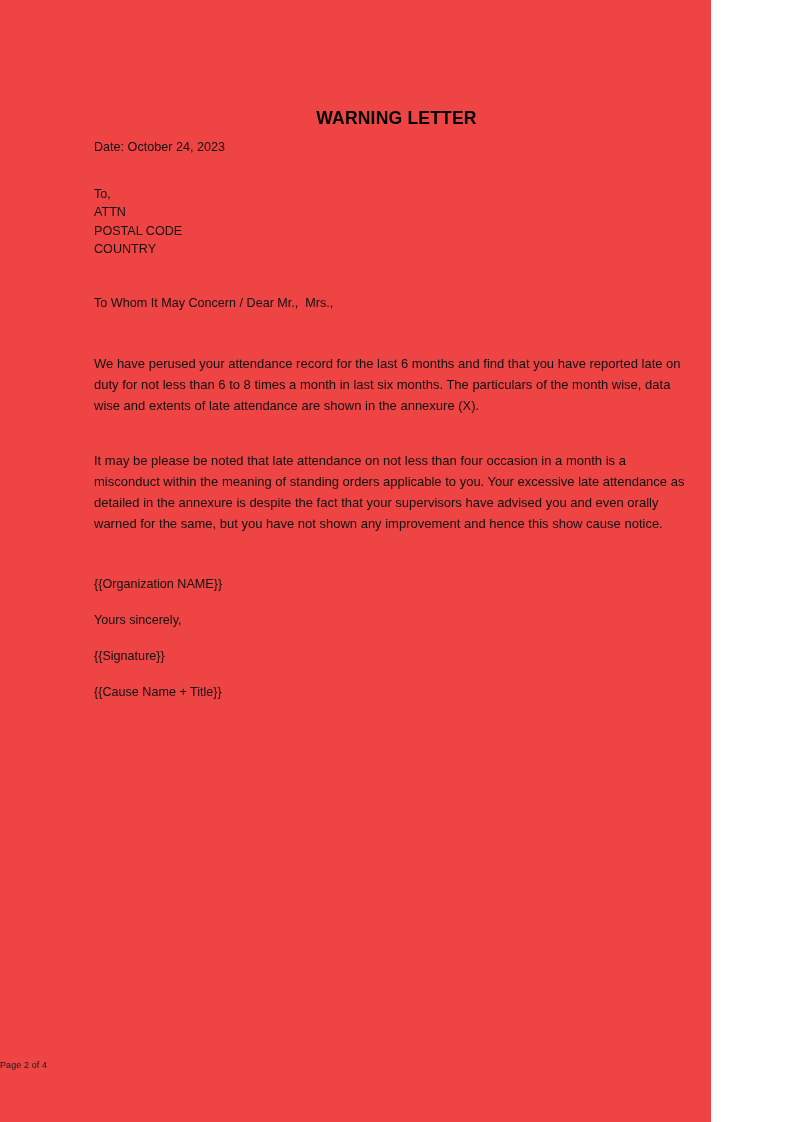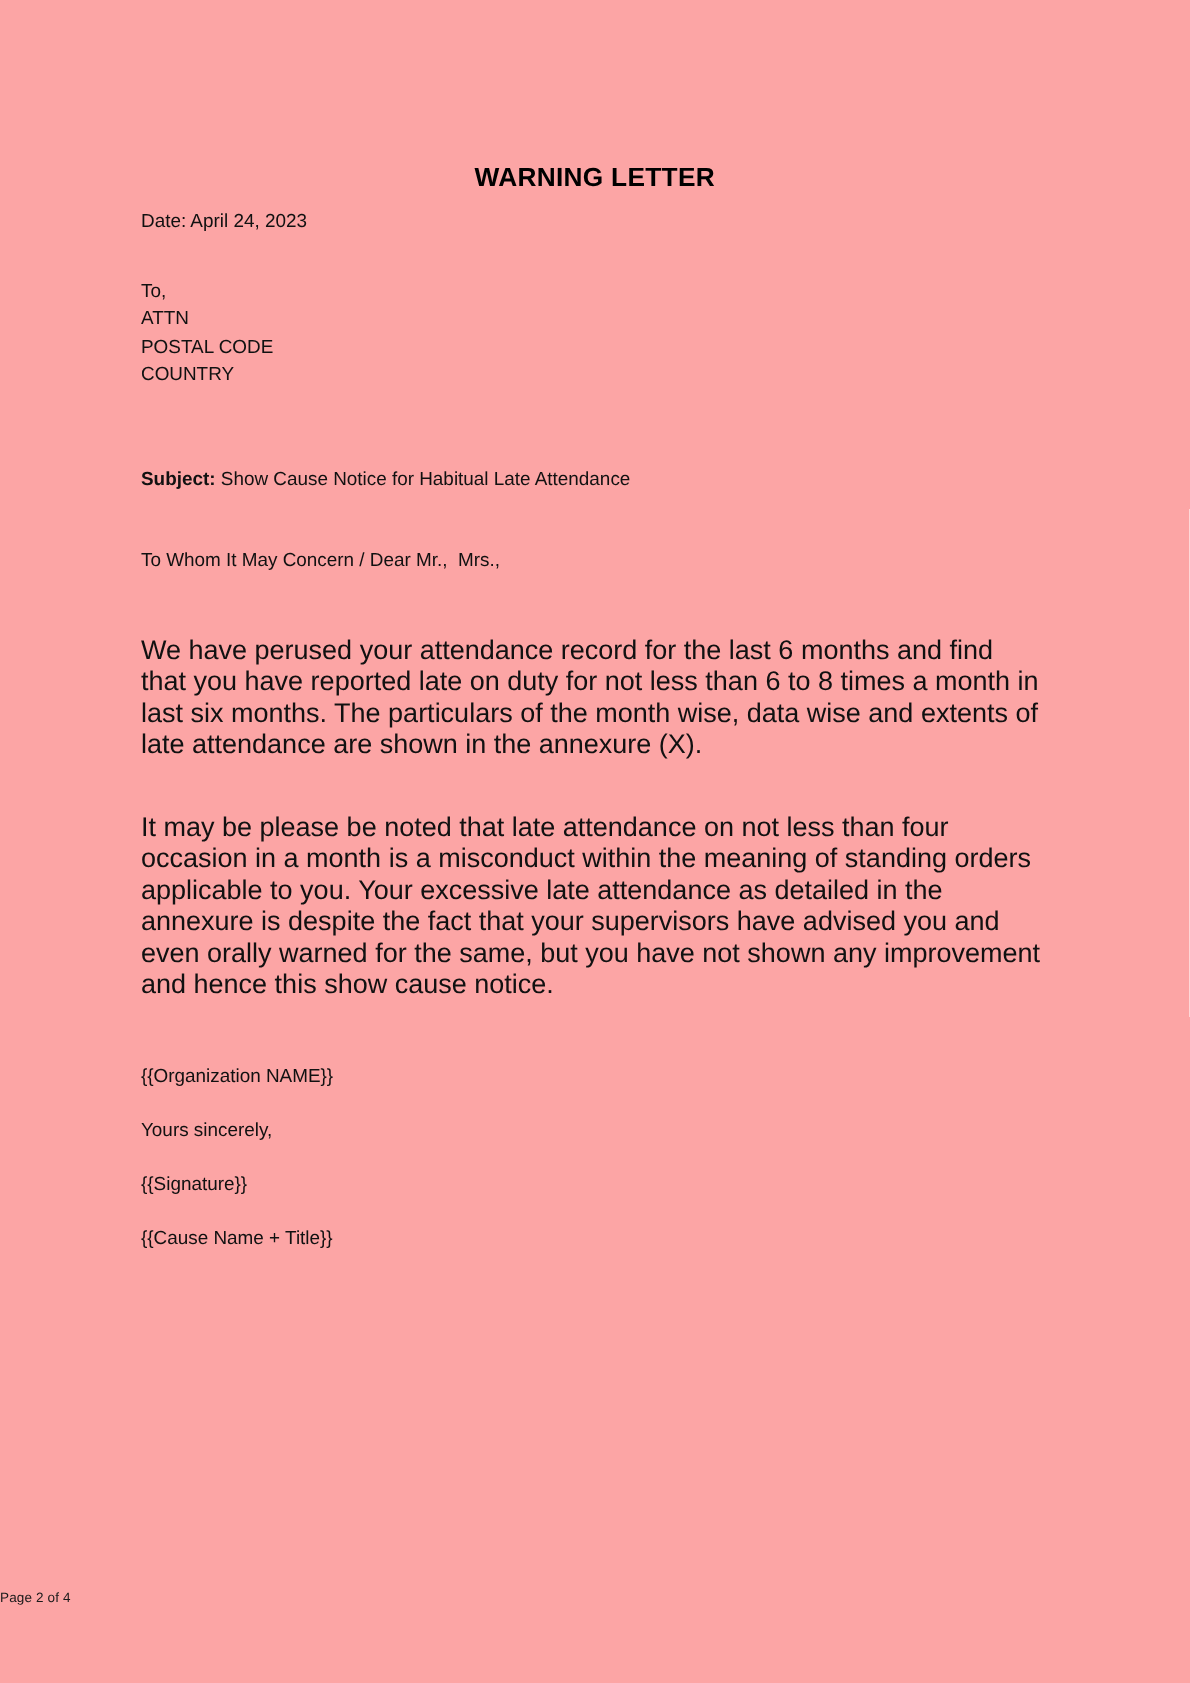--- a/index.html
+++ b/index.html
@@ -3,23 +3,23 @@
 <meta charset="utf-8">
 <title>Warning Letter</title>
 <style>
   html, body {
     margin: 0;
     padding: 0;
     background: #ffffff;
   }
   .page {
     position: relative;
-    width: 793px;
+    width: 711px;
     height: 1122px;
-    background: #fca5a5;
+    background: #ef4444;
     font-family: "Liberation Sans", sans-serif;
     color: #0a0a0a;
     overflow: hidden;
     box-sizing: border-box;
   }
 
   
   .doc-title {
     position: absolute;
     left: 0;
@@ -68,21 +68,21 @@
 
   .salutation {
     margin-top: 36px;
     font-size: 12.6px;
     line-height: 18px;
     color: #111111;
     white-space: pre;
   }
 
   .para {
-    font-size: 18px;
+    font-size: 13px;
     line-height: 21px;
     color: #111111;
     text-align: left;
   }
   .para-1 { margin-top: 41px; }
   .para-2 { margin-top: 34px; }
   .para-3 { margin-top: 34px; }
 
   .closing {
     margin-top: 41px;
@@ -111,32 +111,29 @@
 </style>
 </head>
 <body>
 
 <div class="page">
 
   <h1 class="doc-title">WARNING LETTER</h1>
 
   <div class="body-area">
 
-    <div class="date-line">Date: April 24, 2023</div>
+    <div class="date-line">Date: October 24, 2023</div>
 
     <div class="address-block">
       <div class="addr-line">To,</div>
       <div class="addr-line">ATTN</div>
       <div class="addr-line">POSTAL CODE</div>
       <div class="addr-line">COUNTRY</div>
     </div>
 
-    <div class="subject-line">
-      <span class="subject-label">Subject:</span><span> Show Cause Notice for Habitual Late Attendance</span>
-    </div>
 
     <div class="salutation">To Whom It May Concern / Dear Mr.,  Mrs.,</div>
 
     <p class="para para-1">We have perused your attendance record for the last 6 months and find that you have reported late on duty for not less than 6 to 8 times a month in last six months. The particulars of the month wise, data wise and extents of late attendance are shown in the annexure (X).</p>
 
     <p class="para para-2">It may be please be noted that late attendance on not less than four occasion in a month is a misconduct within the meaning of standing orders applicable to you. Your excessive late attendance as detailed in the annexure is despite the fact that your supervisors have advised you and even orally warned for the same, but you have not shown any improvement and hence this show cause notice.</p>
 
 
     <div class="closing">
       <div class="close-line">{{Organization NAME}}</div>

